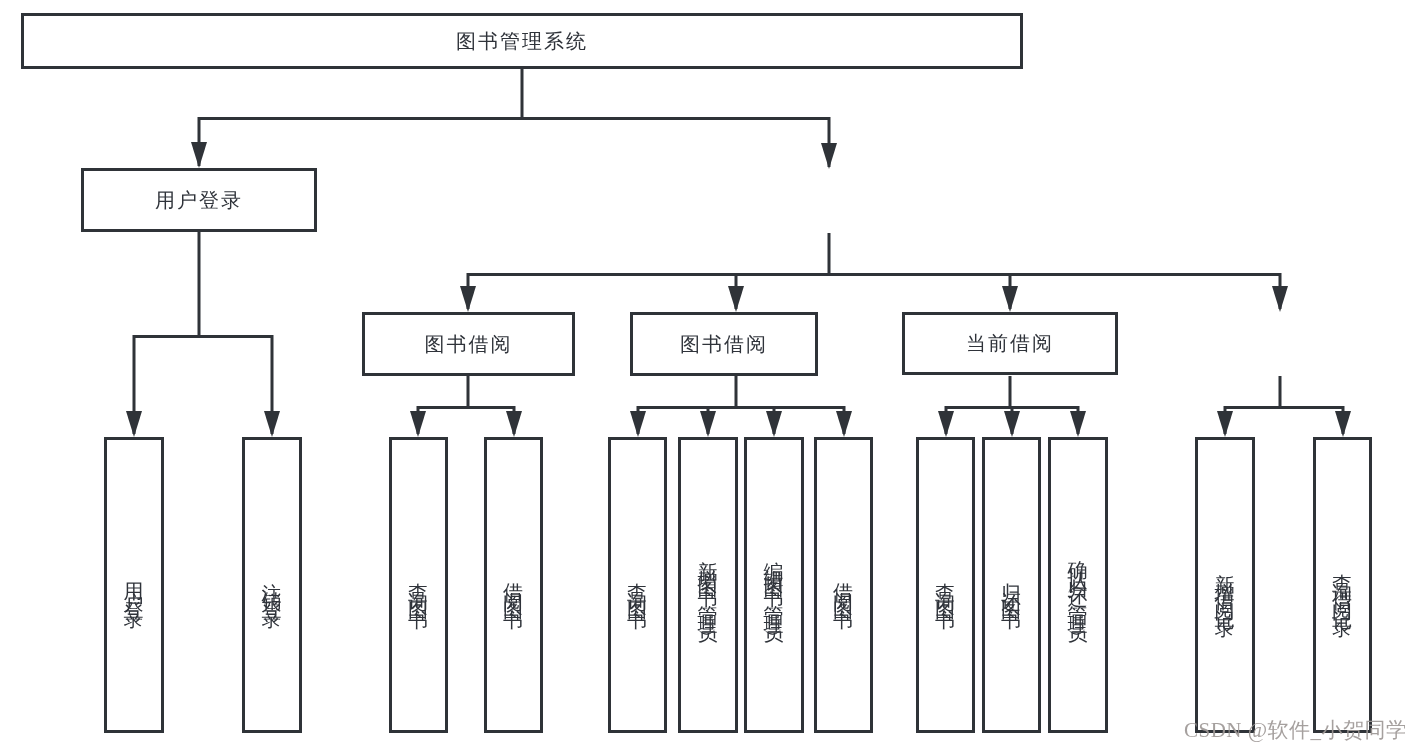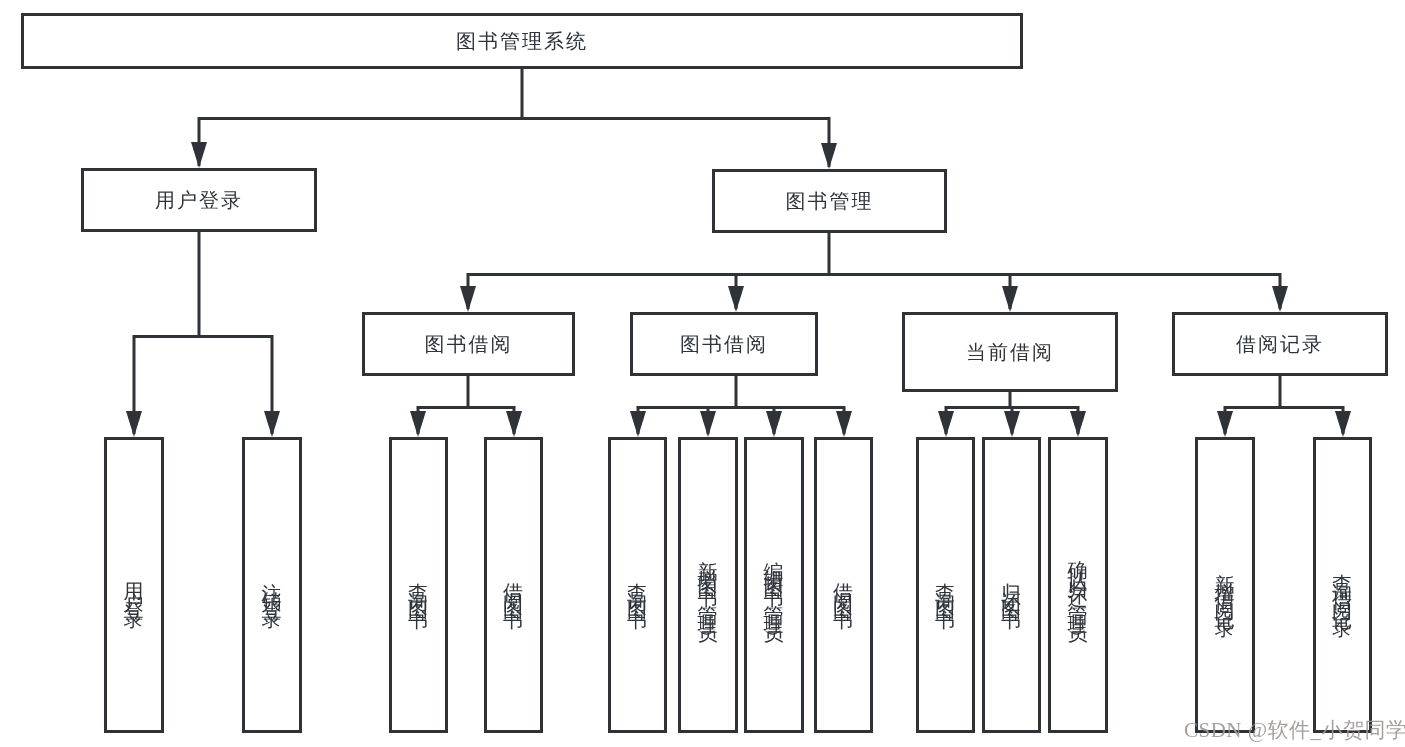--- a/index.html
+++ b/index.html
@@ -65,35 +65,29 @@
     </g>
   </svg>
 
   <div class="node" style="left:21px;top:13px;width:1002px;height:56px">
     <span>图书管理系统</span>
   </div>
 
   <div class="node" style="left:81px;top:168px;width:236px;height:64px">
     <span>用户登录</span>
   </div>
-  <div class="node" style="left:712px;top:169px;width:235px;height:64px">
-    <span>图书管理</span>
-  </div>
 
   <div class="node" style="left:362px;top:312px;width:213px;height:64px">
     <span>图书借阅</span>
   </div>
   <div class="node" style="left:630px;top:312px;width:188px;height:64px">
     <span>图书借阅</span>
   </div>
-  <div class="node" style="left:902px;top:312px;width:216px;height:80px">
+  <div class="node" style="left:902px;top:312px;width:216px;height:63px">
     <span>当前借阅</span>
-  </div>
-  <div class="node" style="left:1172px;top:312px;width:216px;height:64px">
-    <span>借阅记录</span>
   </div>
 
   <div class="node leaf" style="left:104px;top:437px;width:60px;height:296px">
     <span>用户登录</span>
   </div>
   <div class="node leaf" style="left:242px;top:437px;width:60px;height:296px">
     <span>注销登录</span>
   </div>
 
   <div class="node leaf" style="left:389px;top:437px;width:59px;height:296px">

